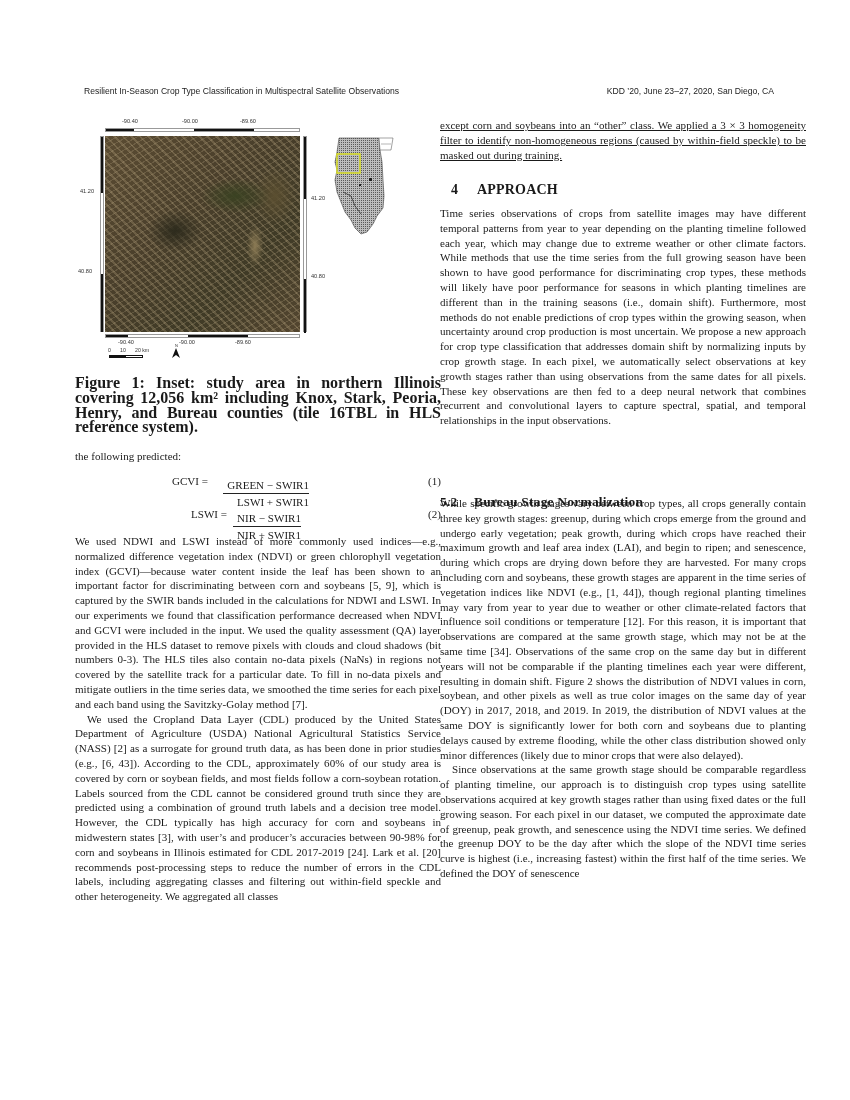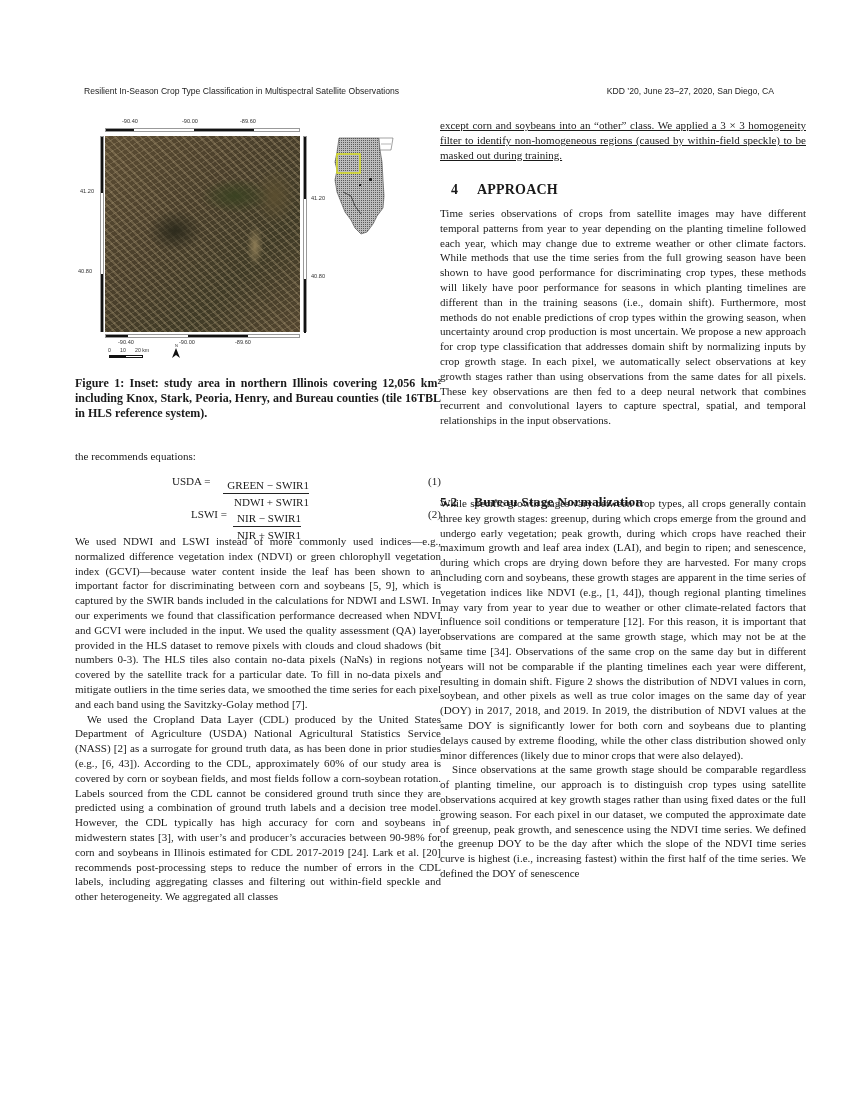--- a/index.html
+++ b/index.html
@@ -29,21 +29,21 @@
         repeating-linear-gradient(-30deg, rgba(220,200,160,0.18) 0 1px, rgba(0,0,0,0) 1px 5px),
         linear-gradient(135deg, #5b4c33 0%, #4a3f2b 40%, #3f3a26 70%, #544630 100%);
   }
   .axis-bar { position:absolute; background:#fff; border:1px solid #999; box-sizing:border-box; }
   .axis-bar .seg { position:absolute; background:#111; }
   .tick-label { position:absolute; font-family:"Liberation Sans", "DejaVu Sans", sans-serif; font-size:5.6px; color:#333; }
   .il-map { position:absolute; left:258px; top:22px; width:62px; height:100px; }
   .scale { position:absolute; font-family:"Liberation Sans", "DejaVu Sans", sans-serif; font-size:5.2px; color:#333; }
 
   .caption { position:absolute; left:75px; top:376px; width:366px; font-weight:bold;
-             font-size:12px; line-height:14.8px; text-align:justify; }
+             font-size:16px; line-height:14.8px; text-align:justify; }
 
   .eq-intro { position:absolute; left:75px; top:450px; font-size:11.05px; }
   .equation { position:absolute; left:75px; width:366px; height:32px; font-size:11.05px; }
   .eq-lhs { position:absolute; top:9px; text-align:right; }
   .eq-frac { position:absolute; top:12px; text-align:right; }
   .eq-frac .num { display:block; line-height:14px; }
   .eq-frac .bar { display:block; border-top:0.8px solid #222; margin:1px 0; }
   .eq-frac .den { display:block; line-height:14px; }
   .eq-no { position:absolute; right:0; top:9px; }
 
@@ -111,28 +111,28 @@
     <path d="M48 8 L58 8" stroke="#444" stroke-width="0.4"></path>
     <rect x="4" y="18" width="23" height="19" fill="none" stroke="#d7dc2a" stroke-width="1.6"></rect>
     <path d="M10 56 L18 60 L22 70 L28 78" stroke="#222" stroke-width="0.7" fill="none"></path>
     <rect x="36" y="42" width="3" height="3" fill="#222"></rect>
     <rect x="26" y="48" width="2" height="2" fill="#222"></rect>
   </svg>
 </div>
 
 <div class="caption">Figure 1: Inset: study area in northern Illinois covering 12,056 km² including Knox, Stark, Peoria, Henry, and Bureau counties (tile 16TBL in HLS reference system).</div>
 
-<div class="eq-intro">the recommends equations:</div>
+<div class="eq-intro">the following predicted:</div>
 
 <div class="equation" style="top:466px;">
-  <span class="eq-lhs" style="left:97px;">USDA =</span>
+  <span class="eq-lhs" style="left:97px;">GCVI =</span>
   <span class="eq-frac" style="left:148px; width:86px;">
     <span class="num">GREEN − SWIR1</span>
     <span class="bar"></span>
-    <span class="den">NDWI + SWIR1</span>
+    <span class="den">LSWI + SWIR1</span>
   </span>
   <span class="eq-no">(1)</span>
 </div>
 
 <div class="equation" style="top:499px;">
   <span class="eq-lhs" style="left:116px;">LSWI =</span>
   <span class="eq-frac" style="left:158px; width:68px;">
     <span class="num">NIR − SWIR1</span>
     <span class="bar"></span>
     <span class="den">NIR + SWIR1</span>

